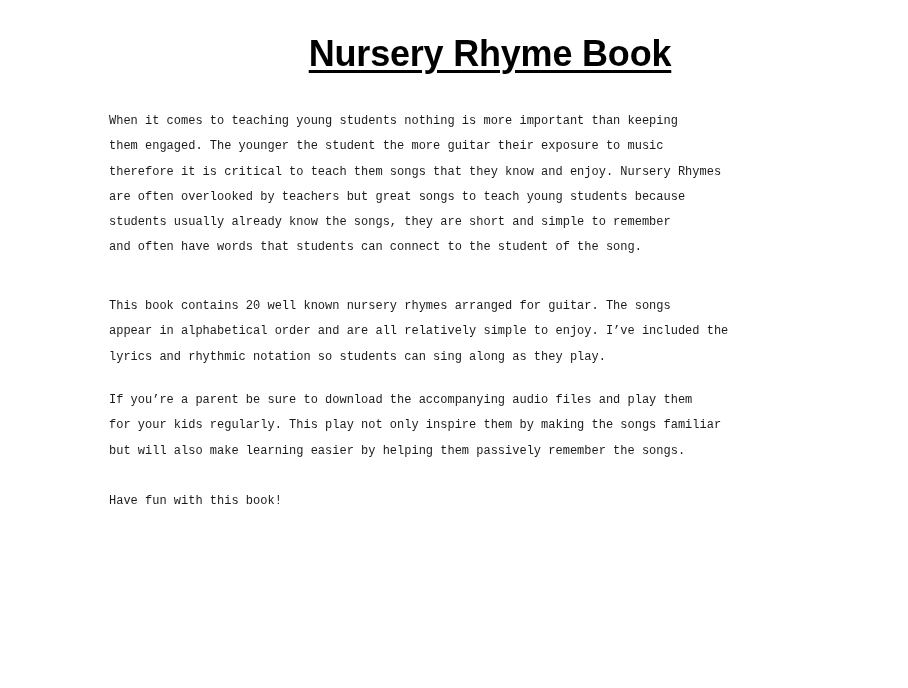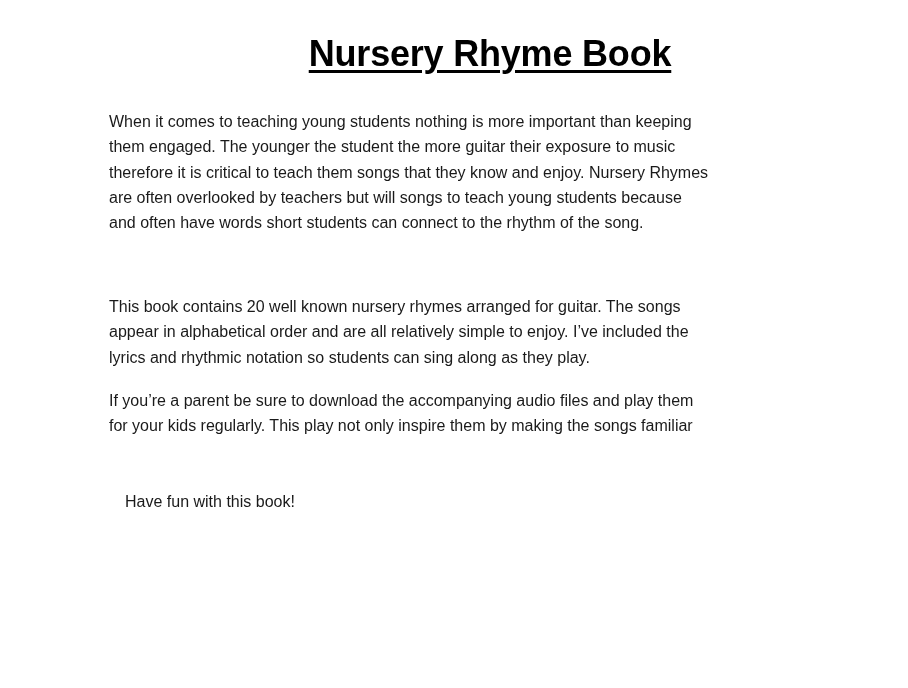--- a/index.html
+++ b/index.html
@@ -34,59 +34,62 @@
       text-underline-offset: 4px;
       color: #000;
       letter-spacing: -0.2px;
       margin: 0;
       padding-left: 36px;
     }
     .body-text {
       position: absolute;
       left: 109px;
       width: 720px;
-      font-size: 16px;
+      font-size: 12px;
       line-height: 25.3px;
       color: #1a1a1a;
       margin: 0;
+      font-family: Liberation Mono, monospace;
     }
     .body-text .line {
       display: block;
       white-space: nowrap;
     }
     #p1 { top: 109px; }
     #p2 { top: 294px; }
     #p3 { top: 388px; }
-    #p4 { top: 489px; margin-left: 16px; }
+    #p4 { top: 489px; }
     #sig { top: 539px; }
   </style>
 </head>
 <body>
 
 <div class="page">
 
   <h1 class="title">Nursery Rhyme Book</h1>
 
   <p class="body-text" id="p1">
     <span class="line">When it comes to teaching young students nothing is more important than keeping</span>
     <span class="line">them engaged. The younger the student the more guitar their exposure to music</span>
     <span class="line">therefore it is critical to teach them songs that they know and enjoy. Nursery Rhymes</span>
-    <span class="line">are often overlooked by teachers but will songs to teach young students because</span>
-    <span class="line">and often have words short students can connect to the rhythm of the song.</span>
+    <span class="line">are often overlooked by teachers but great songs to teach young students because</span>
+    <span class="line">students usually already know the songs, they are short and simple to remember</span>
+    <span class="line">and often have words that students can connect to the student of the song.</span>
   </p>
 
   <p class="body-text" id="p2">
     <span class="line">This book contains 20 well known nursery rhymes arranged for guitar. The songs</span>
     <span class="line">appear in alphabetical order and are all relatively simple to enjoy. I’ve included the</span>
     <span class="line">lyrics and rhythmic notation so students can sing along as they play.</span>
   </p>
 
   <p class="body-text" id="p3">
     <span class="line">If you’re a parent be sure to download the accompanying audio files and play them</span>
     <span class="line">for your kids regularly. This play not only inspire them by making the songs familiar</span>
+    <span class="line">but will also make learning easier by helping them passively remember the songs.</span>
   </p>
 
   <p class="body-text" id="p4">
     <span class="line">Have fun with this book!</span>
   </p>
 
 
 </div>
 
 </body></html>

